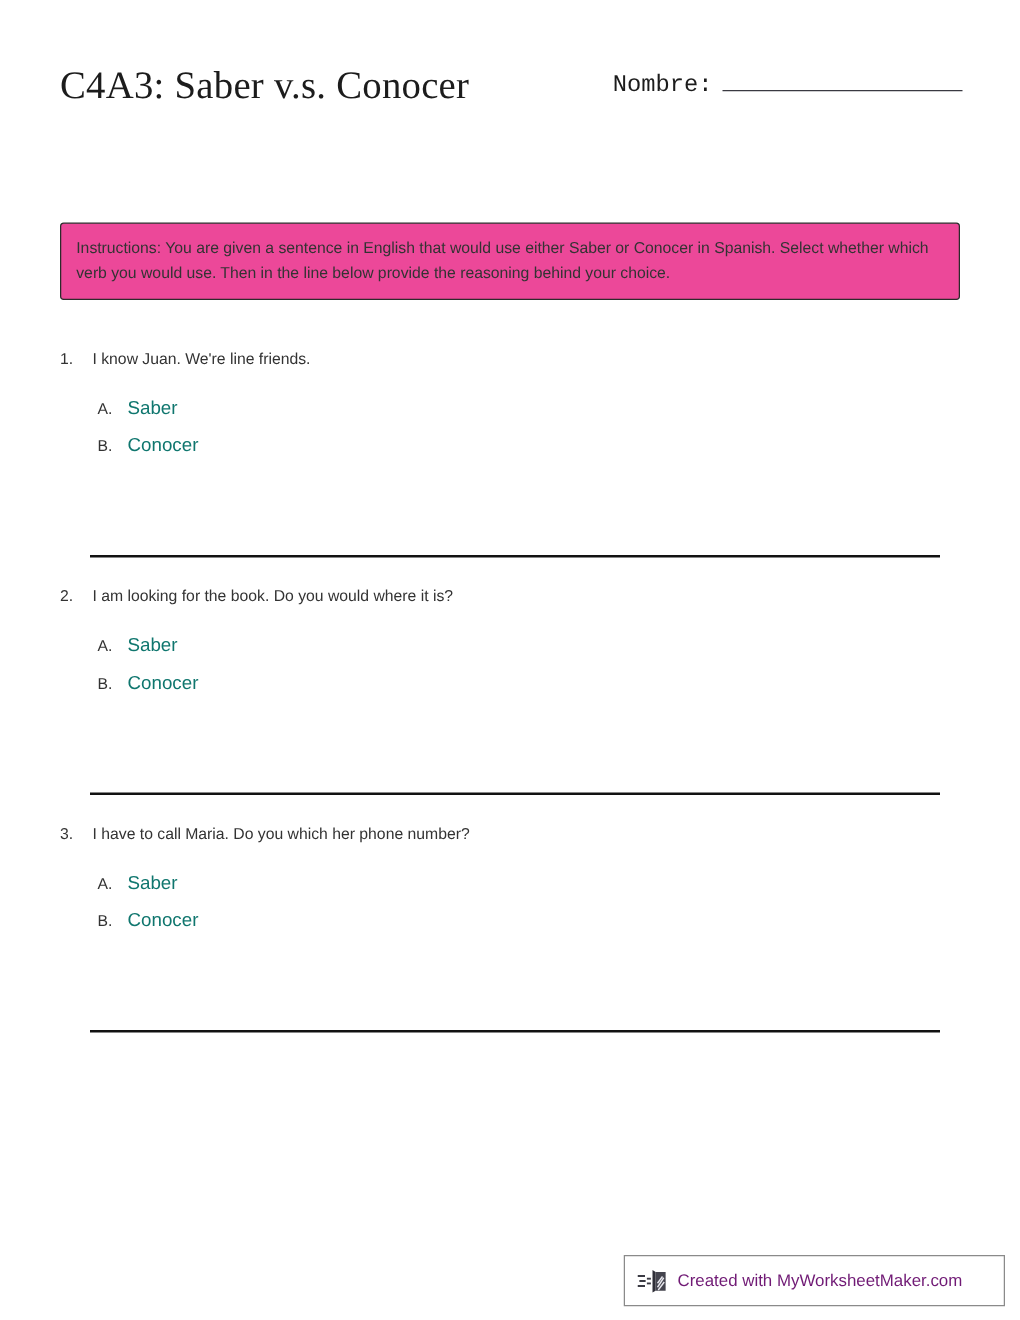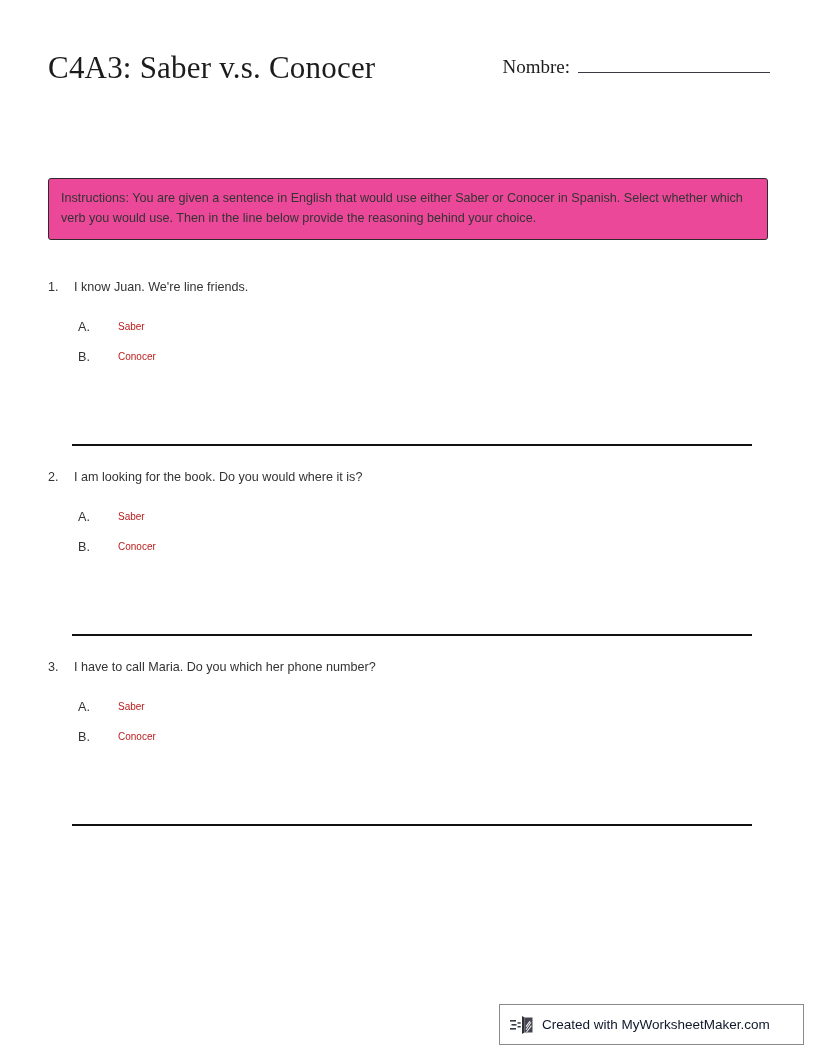--- a/index.html
+++ b/index.html
@@ -48,21 +48,21 @@
     top: 50px;
     width: 300px;
   }
   .nd-row {
     display: flex;
     align-items: baseline;
     justify-content: flex-end;
     height: 45px;
   }
   .nd-label {
-    font-family: Liberation Serif, serif;
+    font-family: Liberation Mono, monospace;
     font-size: 19px;
     color: #1c1c1c;
     white-space: nowrap;
     text-align: right;
     padding-right: 8px;
   }
   .nd-line {
     width: 192px;
     border-bottom: 1.6px solid #3a3a42;
     height: 22px;
@@ -125,24 +125,23 @@
     height: 30px;
   }
   .opt-letter {
     width: 24px;
     flex: 0 0 24px;
     font-size: 12.6px;
     line-height: 18px;
     color: #333333;
   }
   .opt-text {
-    font-size: 10px;
-    line-height: 18px;
-    color: #b91c1c;
-    margin-left: 16px;
+    font-size: 15px;
+    line-height: 18px;
+    color: #0f766e;
   }
   .answer-rule {
     position: absolute;
     left: 72px;
     width: 680px;
     height: 0;
     border-top: 2.4px solid #111111;
     bottom: 22px;
   }
 
@@ -162,21 +161,21 @@
   }
   .badge-logo {
     width: 26px;
     height: 24px;
     flex: 0 0 26px;
     position: relative;
     margin-right: 6px;
   }
   .badge-text {
     font-size: 13.5px;
-    color: #0f172a;
+    color: #701a75;
     line-height: 18px;
     white-space: nowrap;
   }
 </style>
 </head>
 <body>
 
 <div class="page">
 
   <div class="header">

